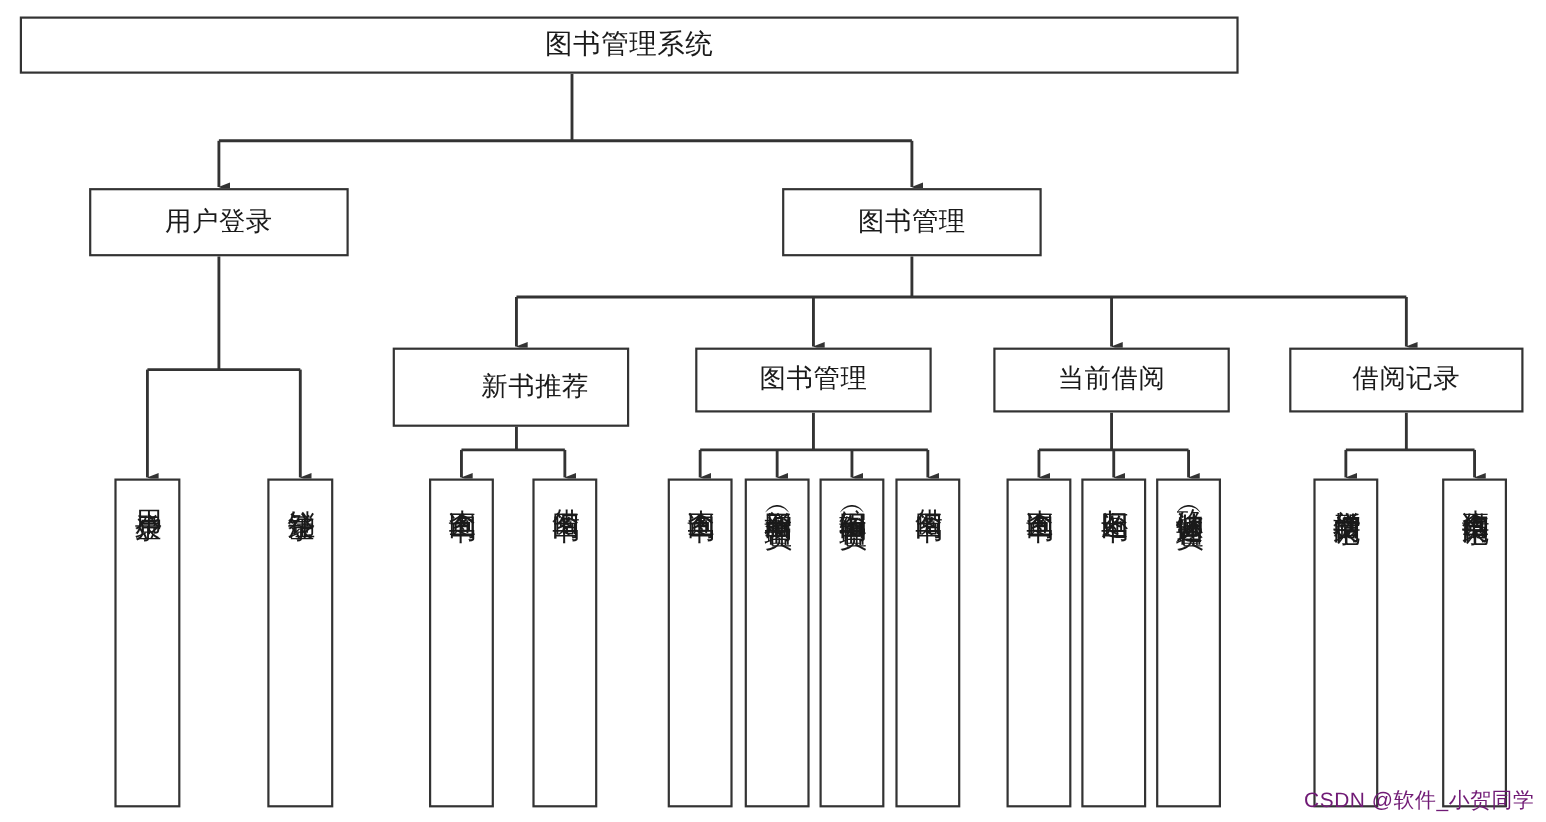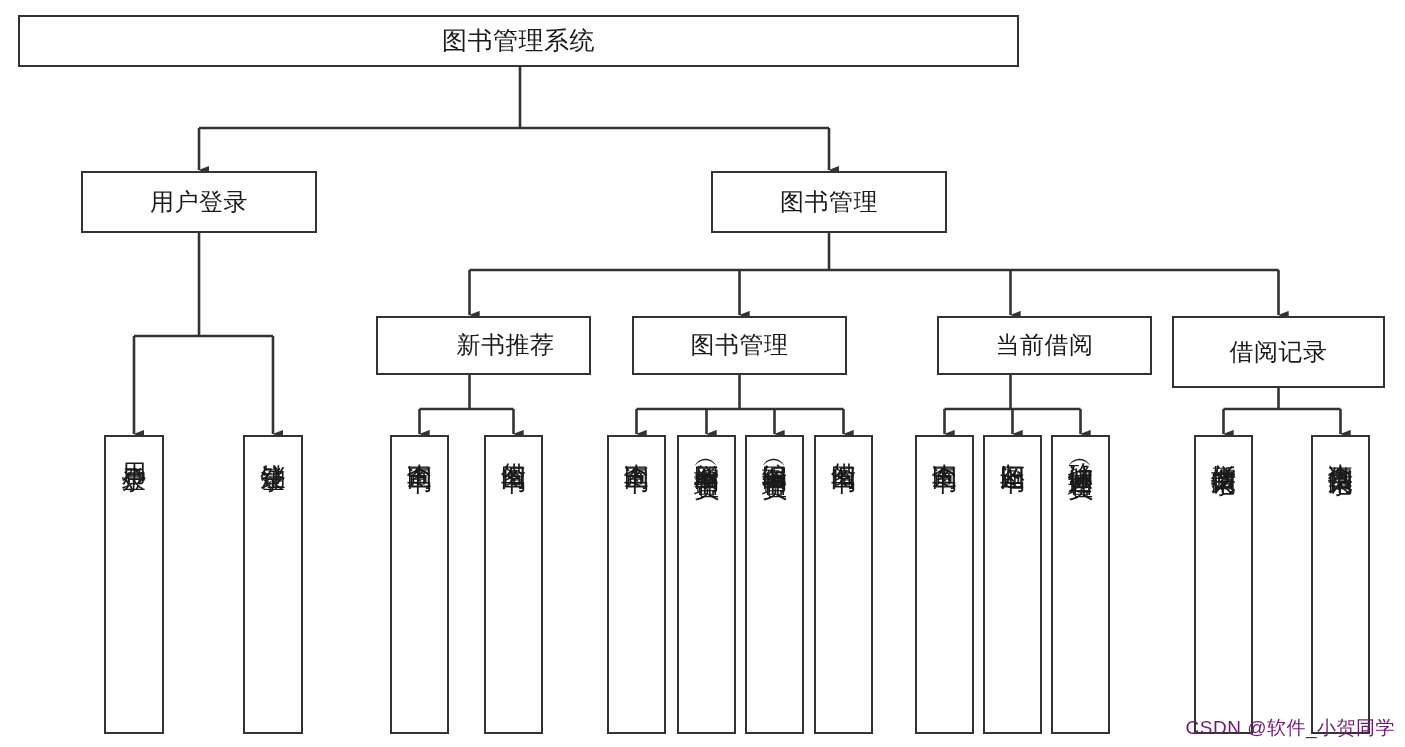--- a/index.html
+++ b/index.html
@@ -110,39 +110,39 @@
         <path d="M 1012.5 409 L 1012.5 434" marker-end="url(#arrowHead)"></path>
         <path d="M 1080.5 409 L 1080.5 434" marker-end="url(#arrowHead)"></path>
         <path d="M 1278.5 375 L 1278.5 409"></path>
         <path d="M 1223.5 409 L 1340.5 409"></path>
         <path d="M 1223.5 409 L 1223.5 434" marker-end="url(#arrowHead)"></path>
         <path d="M 1340.5 409 L 1340.5 434" marker-end="url(#arrowHead)"></path>
       </g>
   </svg>
 
   <div id="nodes">
-      <div class="node horizontal root" style="left: 18px; top: 15px; width: 1001px; height: 52px;">
+      <div class="node horizontal root" style="left: 18px; top: 15px; width: 1108px; height: 52px;">
         <span class="label">图书管理系统</span>
       </div>
       <div class="node horizontal" style="left: 81px; top: 171px; width: 236px; height: 62px;">
         <span class="label">用户登录</span>
       </div>
       <div class="node horizontal" style="left: 711px; top: 171px; width: 236px; height: 62px; align-items: center;">
         <span class="label">图书管理</span>
       </div>
-      <div class="node horizontal" style="left: 376px; top: 316px; width: 215px; height: 59px; padding-left: 44px;">
+      <div class="node horizontal" style="left: 357px; top: 316px; width: 215px; height: 72px; padding-left: 44px;">
         <span class="label">新书推荐</span>
       </div>
       <div class="node horizontal" style="left: 632px; top: 316px; width: 215px; height: 59px;">
         <span class="label">图书管理</span>
       </div>
-      <div class="node horizontal" style="left: 937px; top: 316px; width: 215px; height: 59px;">
+      <div class="node horizontal" style="left: 903px; top: 316px; width: 215px; height: 59px;">
         <span class="label">当前借阅</span>
       </div>
-      <div class="node horizontal" style="left: 1172px; top: 316px; width: 213px; height: 72px;">
+      <div class="node horizontal" style="left: 1172px; top: 316px; width: 213px; height: 59px;">
         <span class="label">借阅记录</span>
       </div>
       <div class="node vertical" style="left: 104px; top: 435px; width: 60px; height: 299px;">
         <span class="label">用户登录</span>
       </div>
       <div class="node vertical" style="left: 243px; top: 435px; width: 60px; height: 299px;">
         <span class="label">注销登录</span>
       </div>
       <div class="node vertical" style="left: 390px; top: 435px; width: 59px; height: 299px;">
         <span class="label">查询图书</span>

